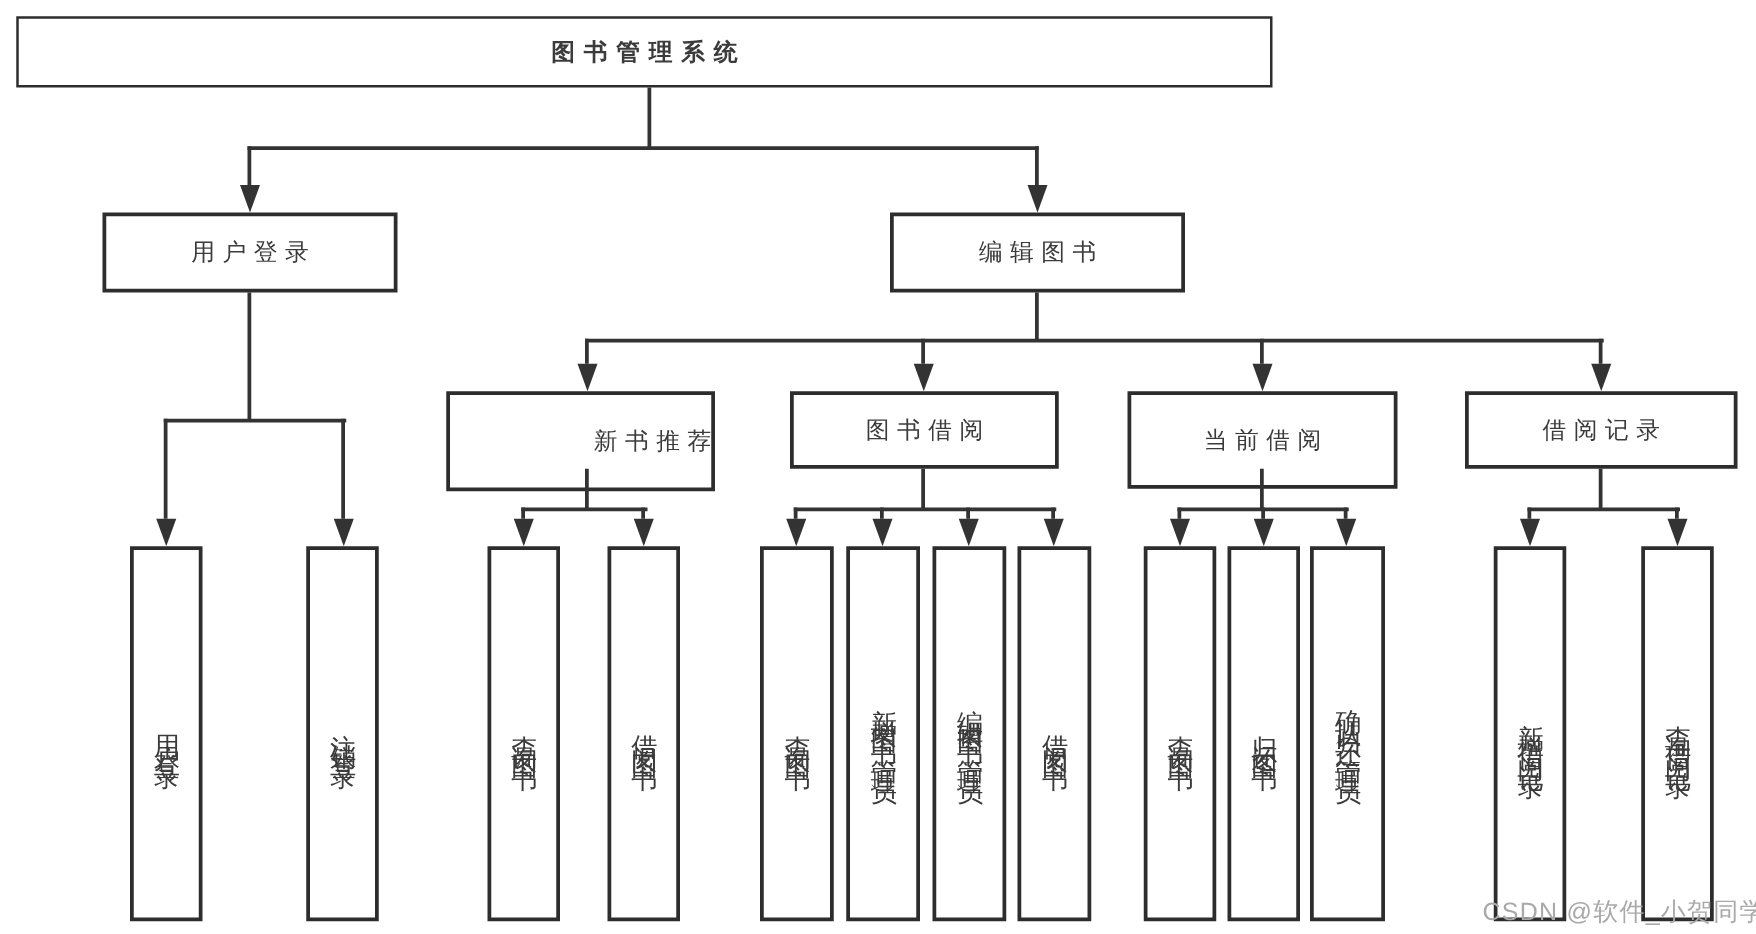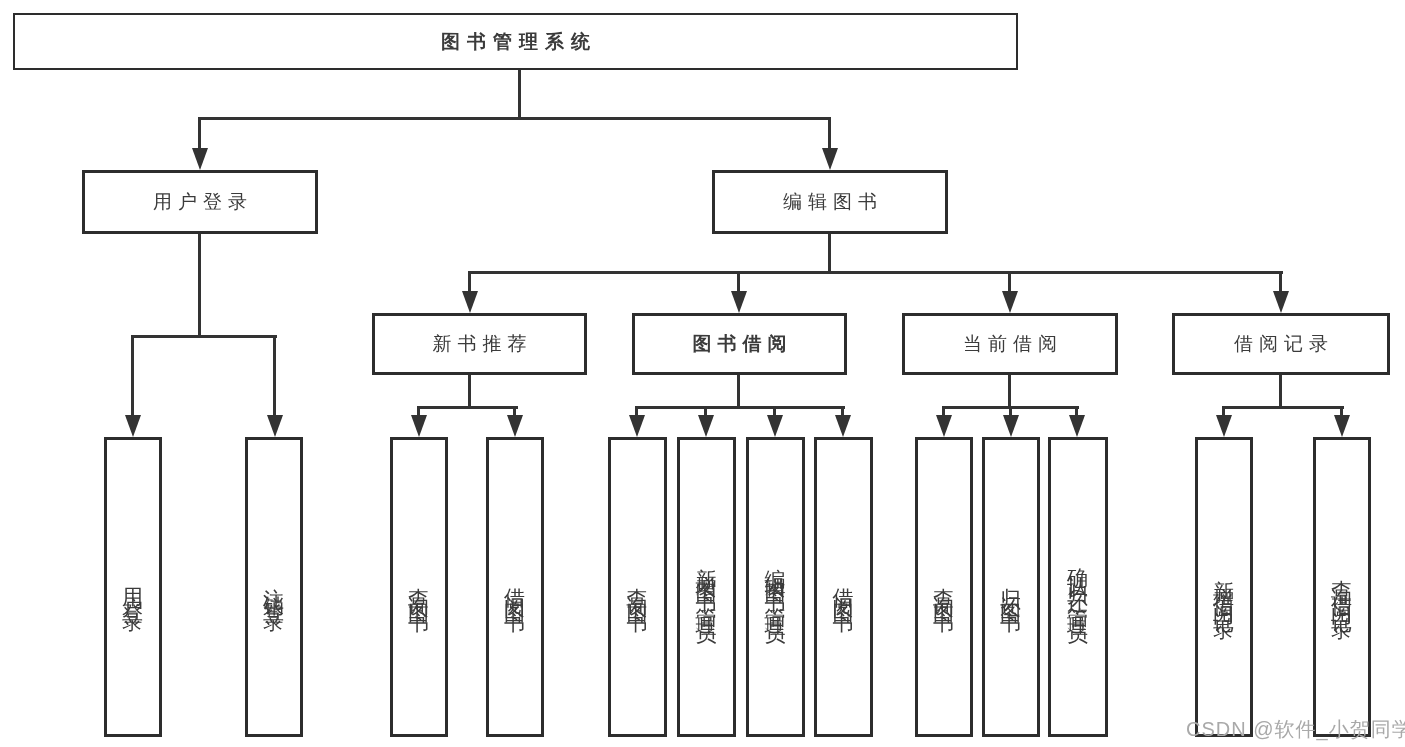--- a/index.html
+++ b/index.html
@@ -92,27 +92,27 @@
     <div class="vline" style="left:468px;top:271px;width:3px;height:20px;"></div>
     <div class="arrow" style="left:462px;top:291px;"></div>
     <div class="vline" style="left:737px;top:271px;width:3px;height:20px;"></div>
     <div class="arrow" style="left:731px;top:291px;"></div>
     <div class="vline" style="left:1008px;top:271px;width:3px;height:20px;"></div>
     <div class="arrow" style="left:1002px;top:291px;"></div>
     <div class="vline" style="left:1279px;top:271px;width:3px;height:20px;"></div>
     <div class="arrow" style="left:1273px;top:291px;"></div>
   </div>
 
-  <div class="box" style="left:372px;top:313px;width:215px;height:62px;">
+  <div class="box" style="left:357px;top:313px;width:215px;height:80px;justify-content:flex-end;">
     <span class="hlabel">新书推荐</span>
   </div>
-  <div class="box" style="left:632px;top:313px;width:215px;height:62px;font-weight:bold;">
+  <div class="box" style="left:632px;top:313px;width:215px;height:62px;">
     <span class="hlabel">图书借阅</span>
   </div>
-  <div class="box" style="left:902px;top:313px;width:216px;height:62px;">
+  <div class="box" style="left:902px;top:313px;width:216px;height:78px;">
     <span class="hlabel">当前借阅</span>
   </div>
   <div class="box" style="left:1172px;top:313px;width:218px;height:62px;">
     <span class="hlabel">借阅记录</span>
   </div>
 
   <div>
     <div class="vline" style="left:468px;top:375px;width:3px;height:33px;"></div>
     <div class="hline" style="left:417px;top:406px;width:101px;height:3px;"></div>
     <div class="vline" style="left:417px;top:406px;width:3px;height:9px;"></div>

